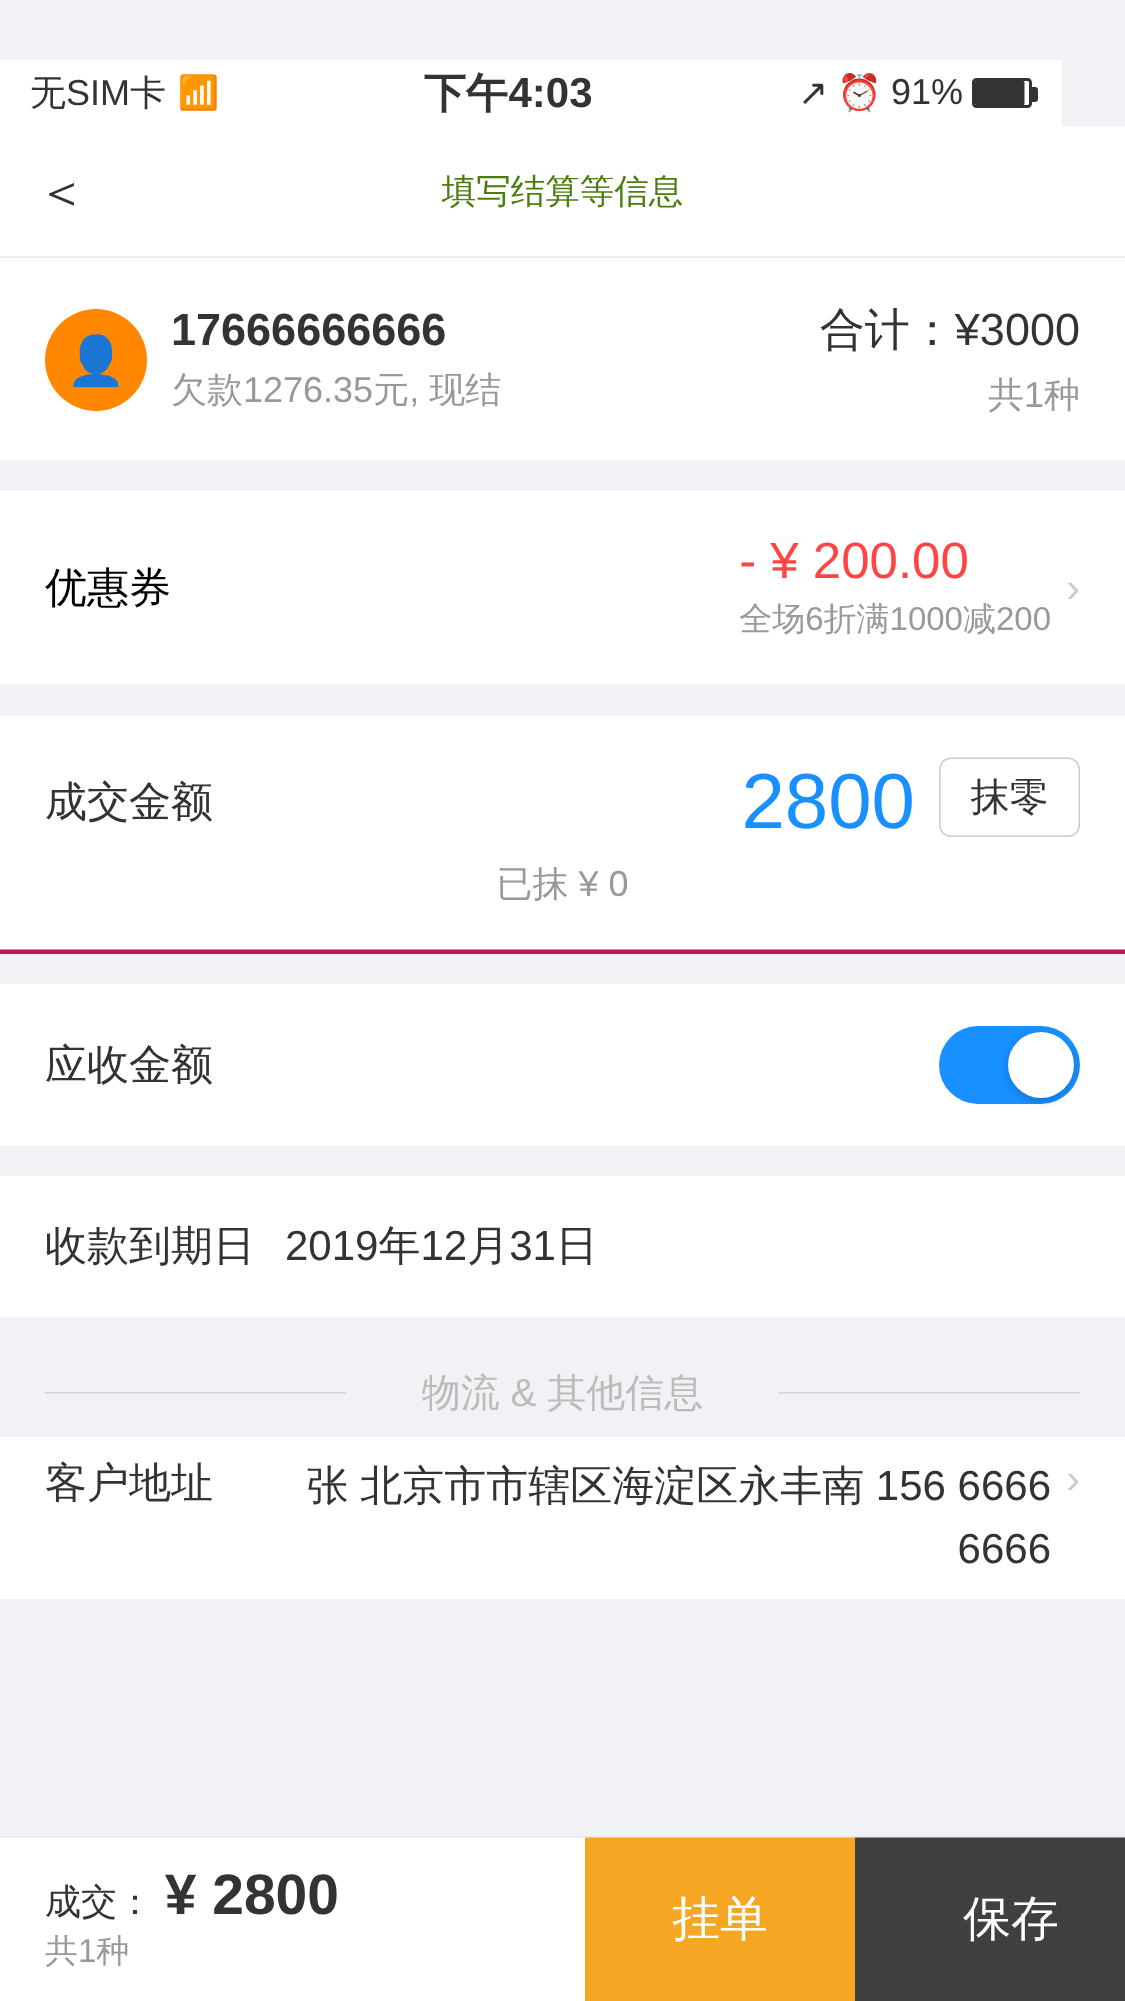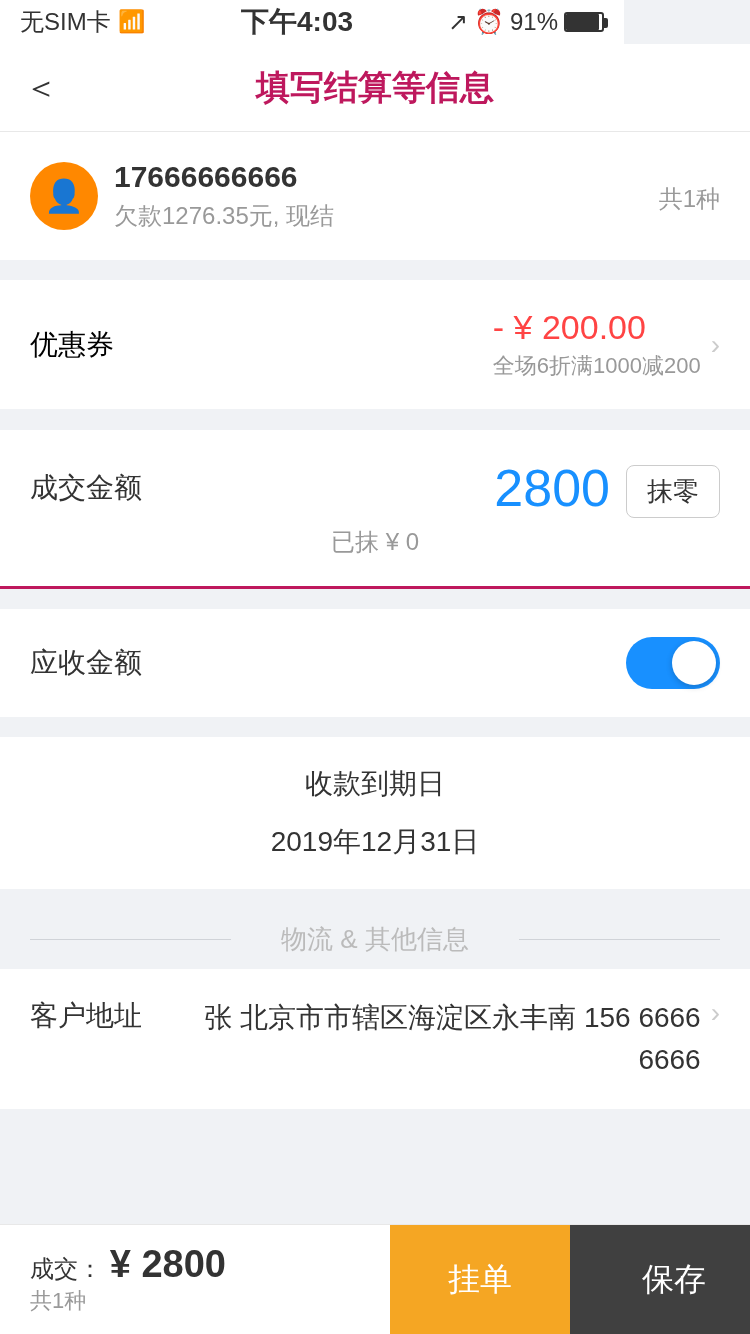--- a/index.html
+++ b/index.html
@@ -8,29 +8,30 @@
       width: 750px;
       min-height: 1334px;
       font-family: -apple-system, "PingFang SC", "Helvetica Neue", sans-serif;
       background: #f0f2f5;
       font-size: 28px;
       color: #333;
     }
 
     
     .status-bar {
-      width: 624px;
+      width: 708px;
       height: 44px;
       background: #fff;
       display: flex;
       align-items: center;
       justify-content: space-between;
       padding: 0 20px;
       font-size: 24px;
       color: #333;
+      margin-top: 40px;
     }
     .status-left { display: flex; align-items: center; gap: 8px; }
     .status-center { font-size: 28px; font-weight: 600; }
     .status-right { display: flex; align-items: center; gap: 6px; font-size: 24px; }
     .battery {
       width: 40px; height: 20px; border: 2px solid #333; border-radius: 3px;
       position: relative; display: inline-block;
     }
     .battery::after {
       content: ''; position: absolute; right: -6px; top: 4px;
@@ -52,23 +53,23 @@
       border-bottom: 1px solid #e8e8e8;
     }
     .nav-back {
       position: absolute;
       left: 24px;
       font-size: 34px;
       color: #333;
       cursor: pointer;
     }
     .nav-title {
-      font-size: 34px;
-      font-weight: 700;
-      color: #be185d;
+      font-size: 23px;
+      font-weight: 400;
+      color: #4d7c0f;
     }
 
     
     .content {
       width: 750px;
       background: #f0f2f5;
     }
 
     
     .user-card {
@@ -118,21 +119,21 @@
       background: #fff;
       padding: 28px 30px;
       border-bottom: 3px solid #be185d;
     }
     .amount-row {
       display: flex;
       align-items: center;
       justify-content: space-between;
     }
     .amount-label { font-size: 28px; color: #333; }
-    .amount-right { display: flex; align-items: flex-end; gap: 16px; }
+    .amount-right { display: flex; align-items: flex-start; gap: 16px; }
     .amount-value { font-size: 52px; color: #1890ff; font-weight: 500; }
     .round-btn {
       border: 1px solid #ccc; border-radius: 8px;
       padding: 8px 20px; font-size: 26px; color: #333;
       background: #fff; cursor: pointer;
     }
     .already-rounded { font-size: 24px; color: #999; margin-top: 8px; text-align: center; }
 
     
     .advance-section {
@@ -173,41 +174,40 @@
     }
     .debit-label { font-size: 28px; color: #333; }
 
     
     .due-date-section {
       background: #fff;
       padding: 28px 30px;
       display: flex;
       align-items: center;
       gap: 20px;
-      flex-direction: column;
     }
     .due-date-label { font-size: 28px; color: #333; }
     .due-date-value { font-size: 28px; color: #333; }
 
     
     .section-header {
       background: #f0f2f5;
       height: 60px;
       display: flex;
       align-items: center;
       justify-content: center;
       gap: 20px;
     }
     .section-line { flex: 1; height: 1px; background: #d0d3d8; margin: 0 30px; }
     .section-title { font-size: 26px; color: #bbb; white-space: nowrap; }
 
     
     .address-section {
       background: #fff;
-      padding: 28px 30px;
+      padding: 12px 30px;
       display: flex;
       align-items: flex-start;
       justify-content: space-between;
     }
     .address-label { font-size: 28px; color: #333; flex-shrink: 0; margin-right: 20px; }
     .address-right { display: flex; align-items: flex-start; flex: 1; justify-content: flex-end; gap: 10px; }
     .address-value { font-size: 28px; color: #333; text-align: right; line-height: 1.5; }
 
     
     .bottom-spacer {
@@ -279,20 +279,21 @@
 
   <div class="user-card">
     <div class="user-left">
       <div class="avatar">👤</div>
       <div class="user-info">
         <div class="phone">17666666666</div>
         <div class="debt">欠款1276.35元, 现结</div>
       </div>
     </div>
     <div class="user-right">
+      <div class="total-amount">合计：¥3000</div>
       <div class="total-count">共1种</div>
     </div>
   </div>
 
   <div class="divider-gray"></div>
 
   <div class="row-section">
     <div class="row-item">
       <span class="row-label">优惠券</span>
       <div class="row-right">

